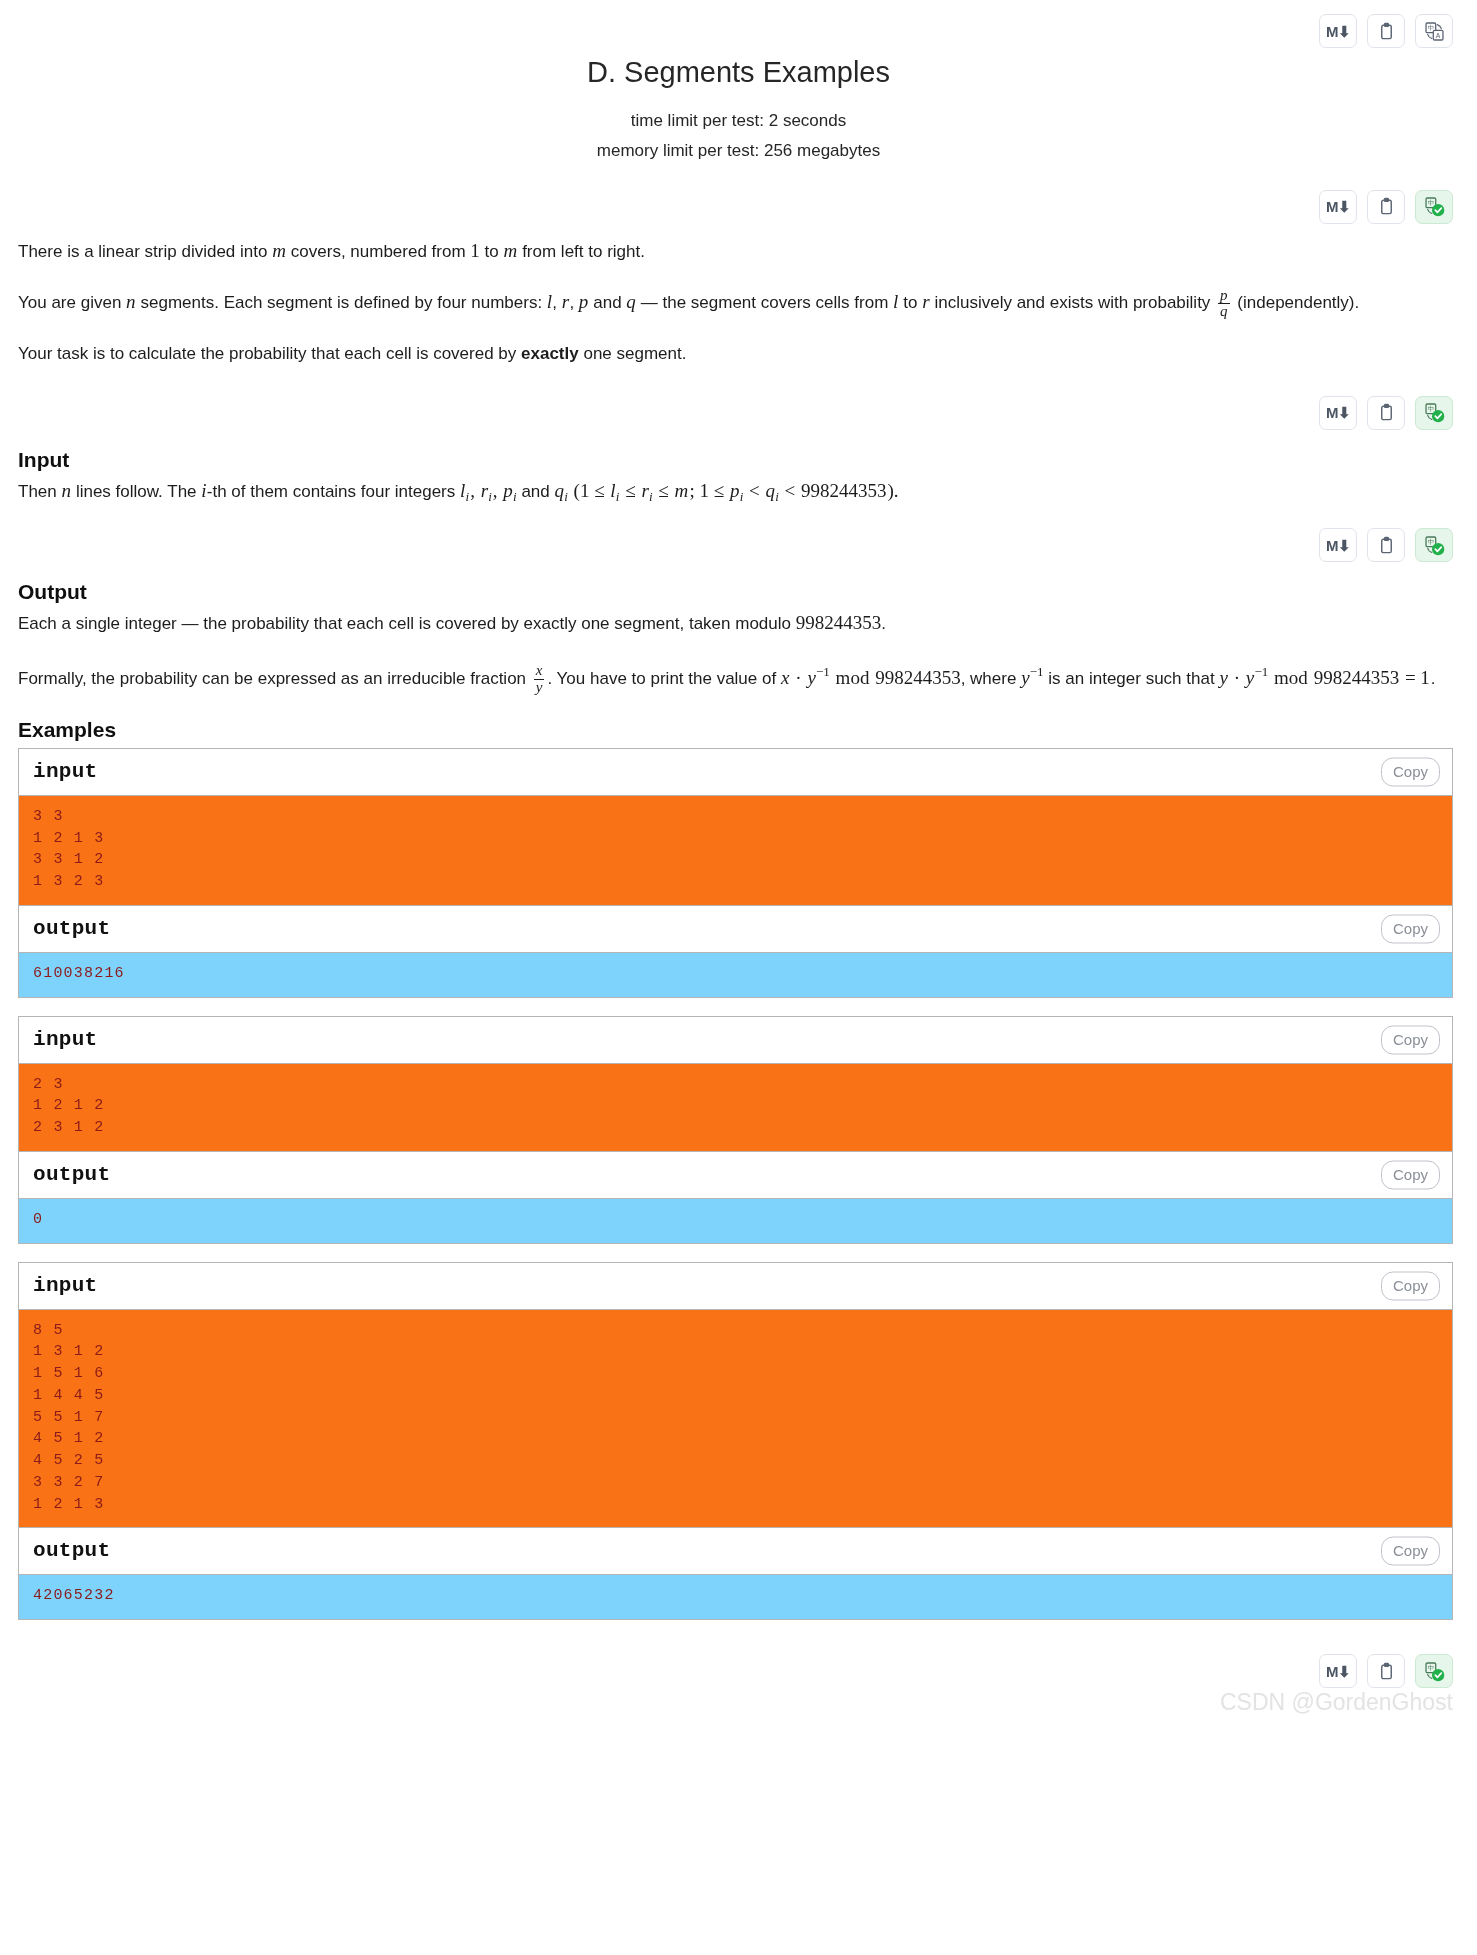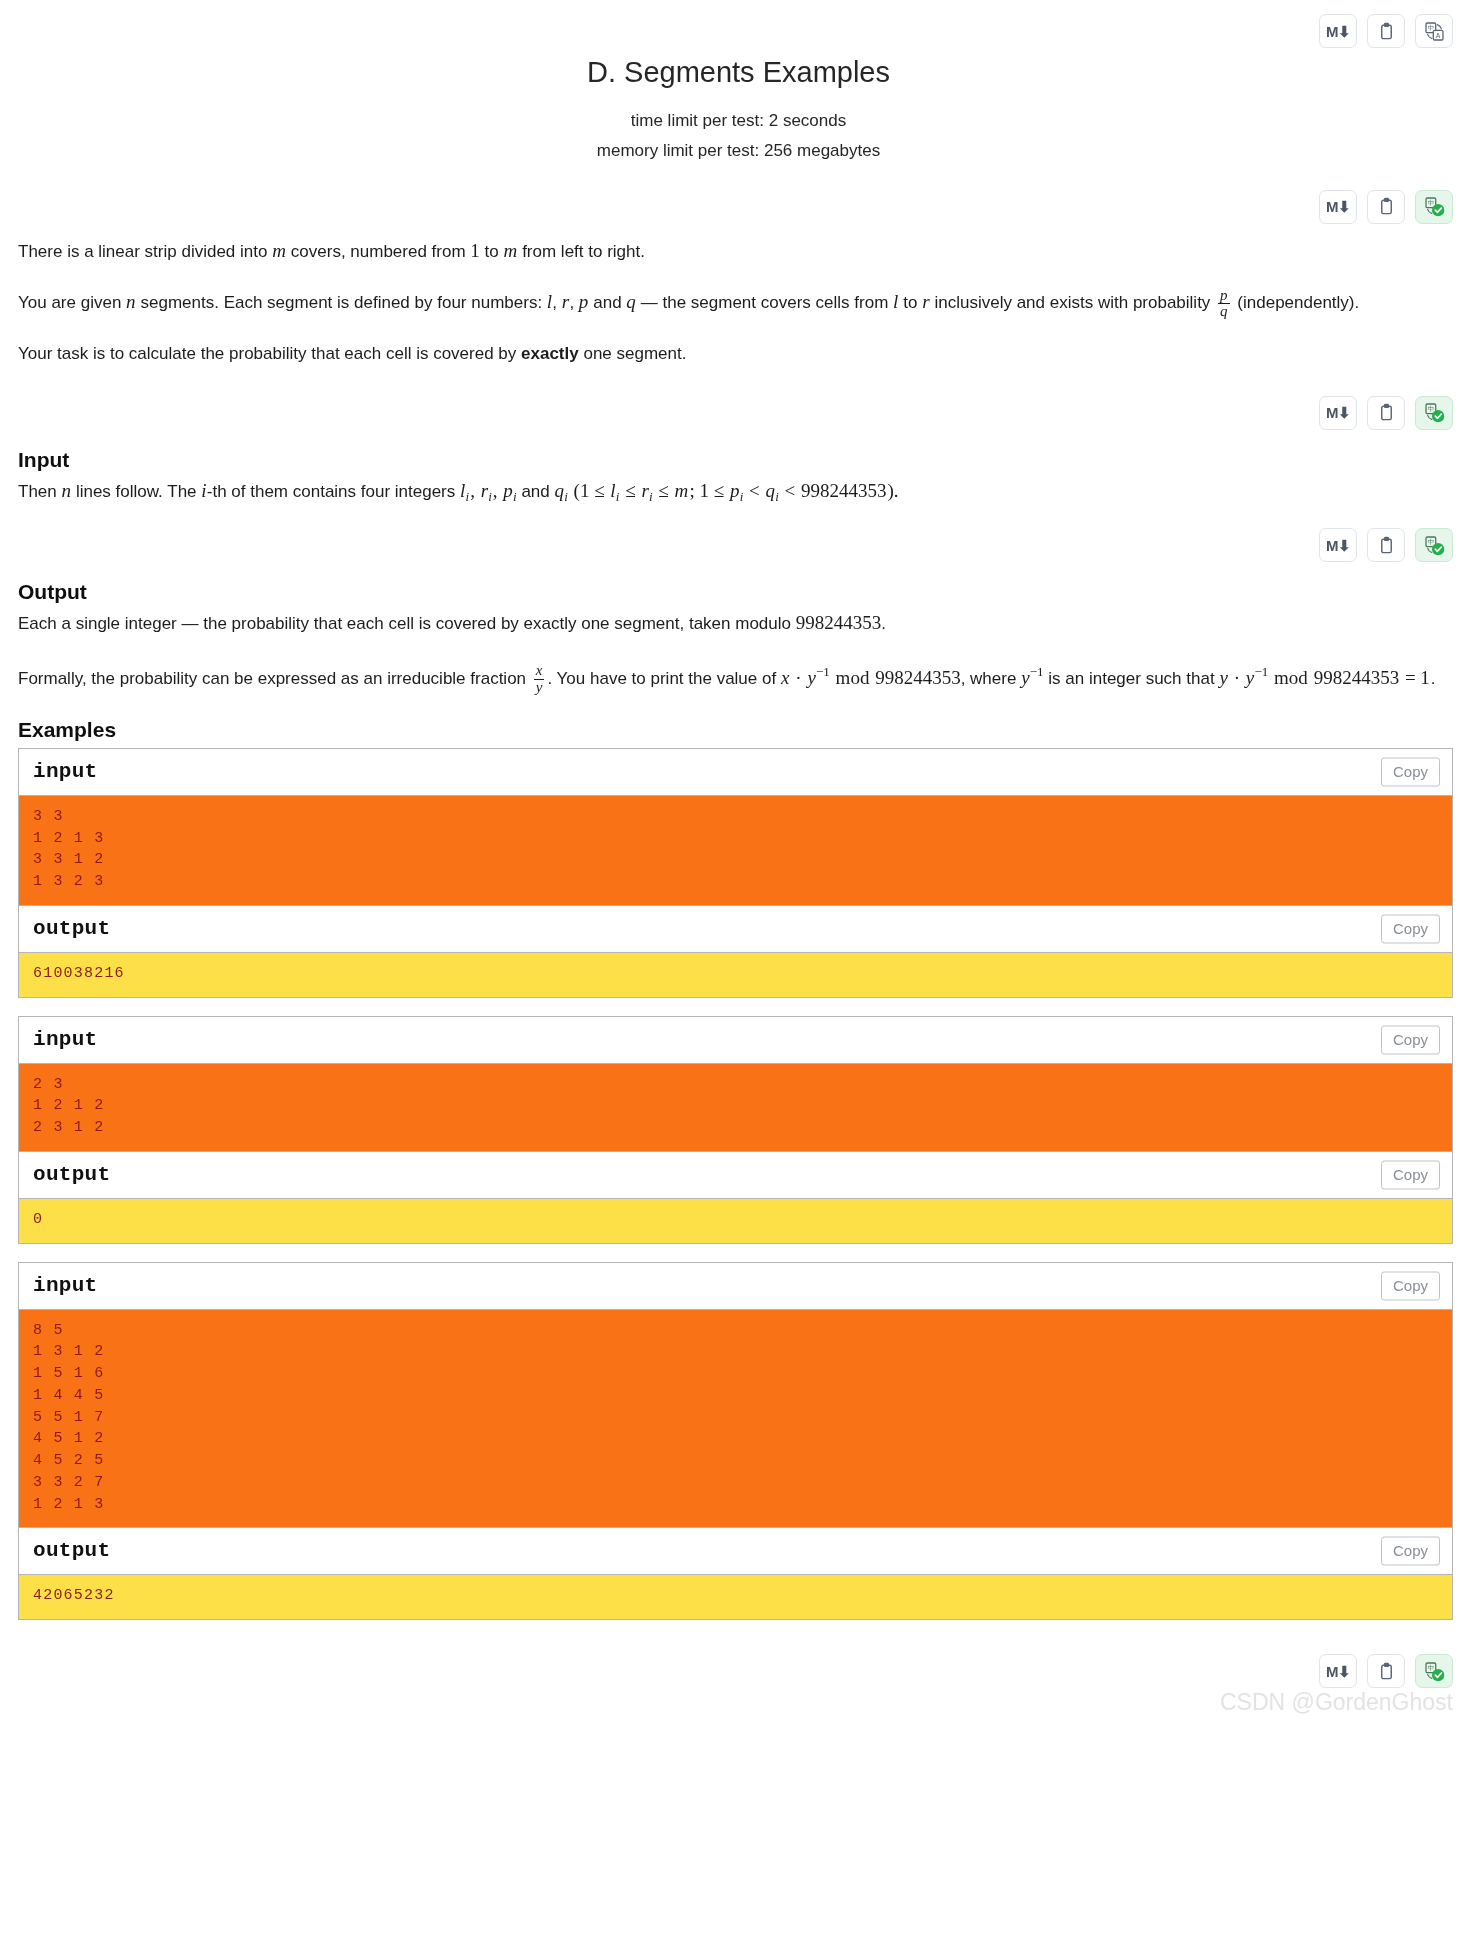--- a/index.html
+++ b/index.html
@@ -145,41 +145,41 @@
     color: #111111;
     letter-spacing: 0.3px;
   }
   .copy-btn {
     position: absolute;
     right: 12px;
     top: 50%;
     transform: translateY(-50%);
     border: 1px solid #bfc3c9;
     background: #ffffff;
-    border-radius: 3px;
+    border-radius: 12px;
     padding: 4px 11px 5px 11px;
     font-family: "Liberation Sans", sans-serif;
     font-size: 15px;
     color: #8a8f98;
     cursor: pointer;
     line-height: 1.2;
   }
   pre.io-data {
     margin: 0;
     padding: 10px 14px 12px 14px;
     font-family: "Liberation Mono", monospace;
     font-size: 15px;
     line-height: 1.45;
     color: #8b1a1a;
     border-bottom: 1px solid #b5b5b5;
     white-space: pre;
     letter-spacing: 1.2px;
   }
   pre.io-data.input { background: #f97316; }
-  pre.io-data.output { background: #fde047; }
+  pre.io-data.output { background: #7dd3fc; }
 
   
   .note-wrap { padding: 0 24px 0 18px; margin-top: 10px; }
 
   
   .watermark {
     position: absolute;
     right: 24px;
     bottom: 18px;
     font-size: 23px;

